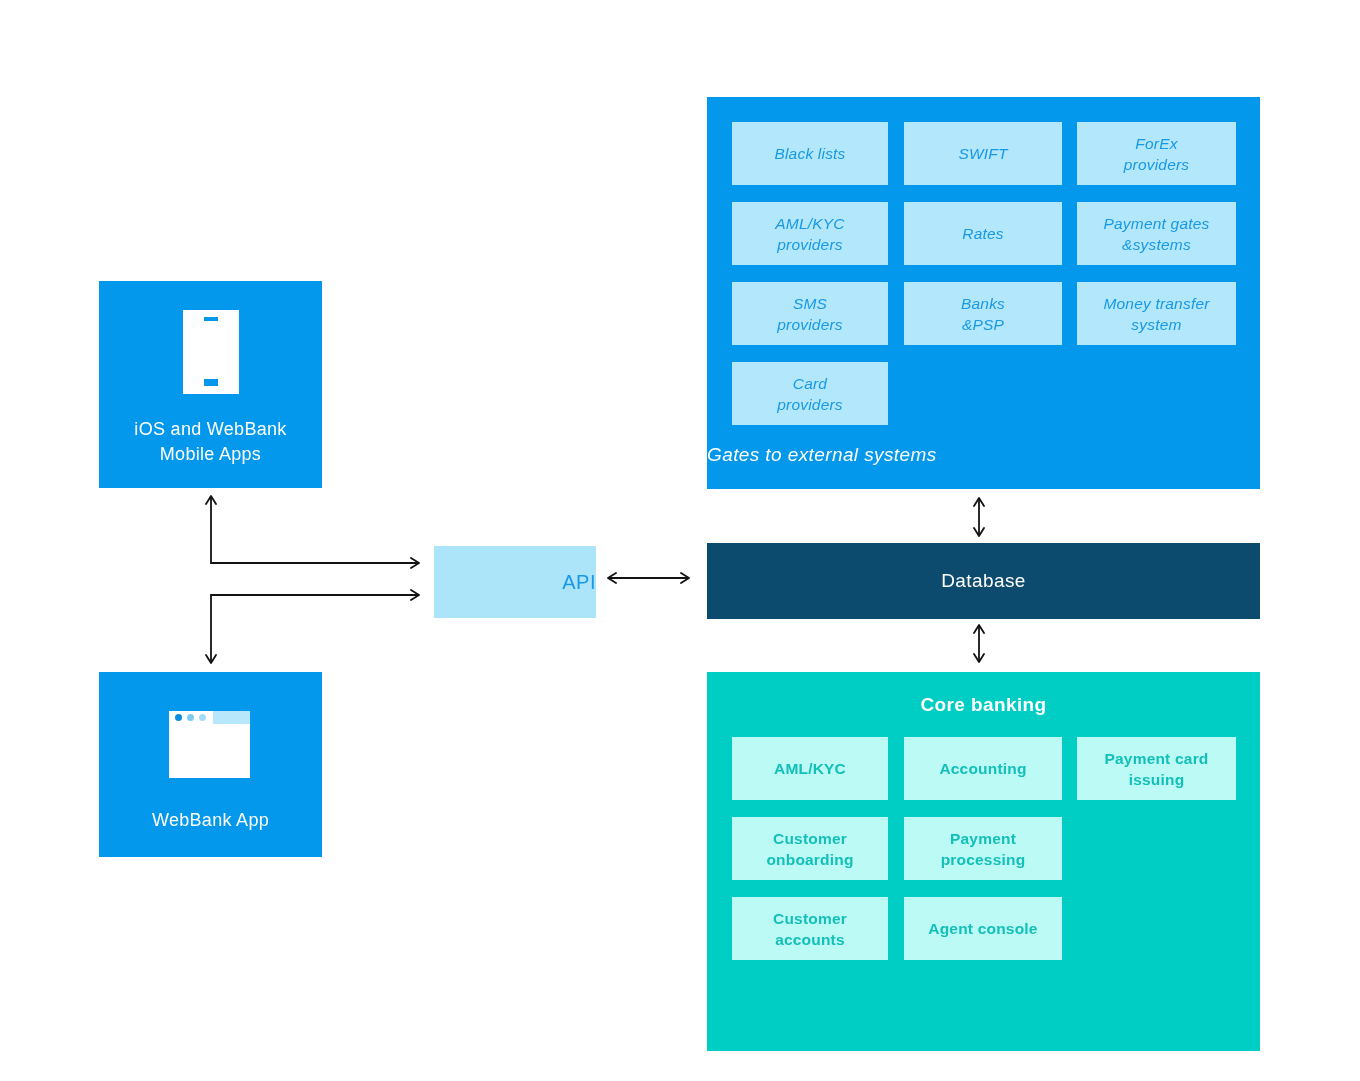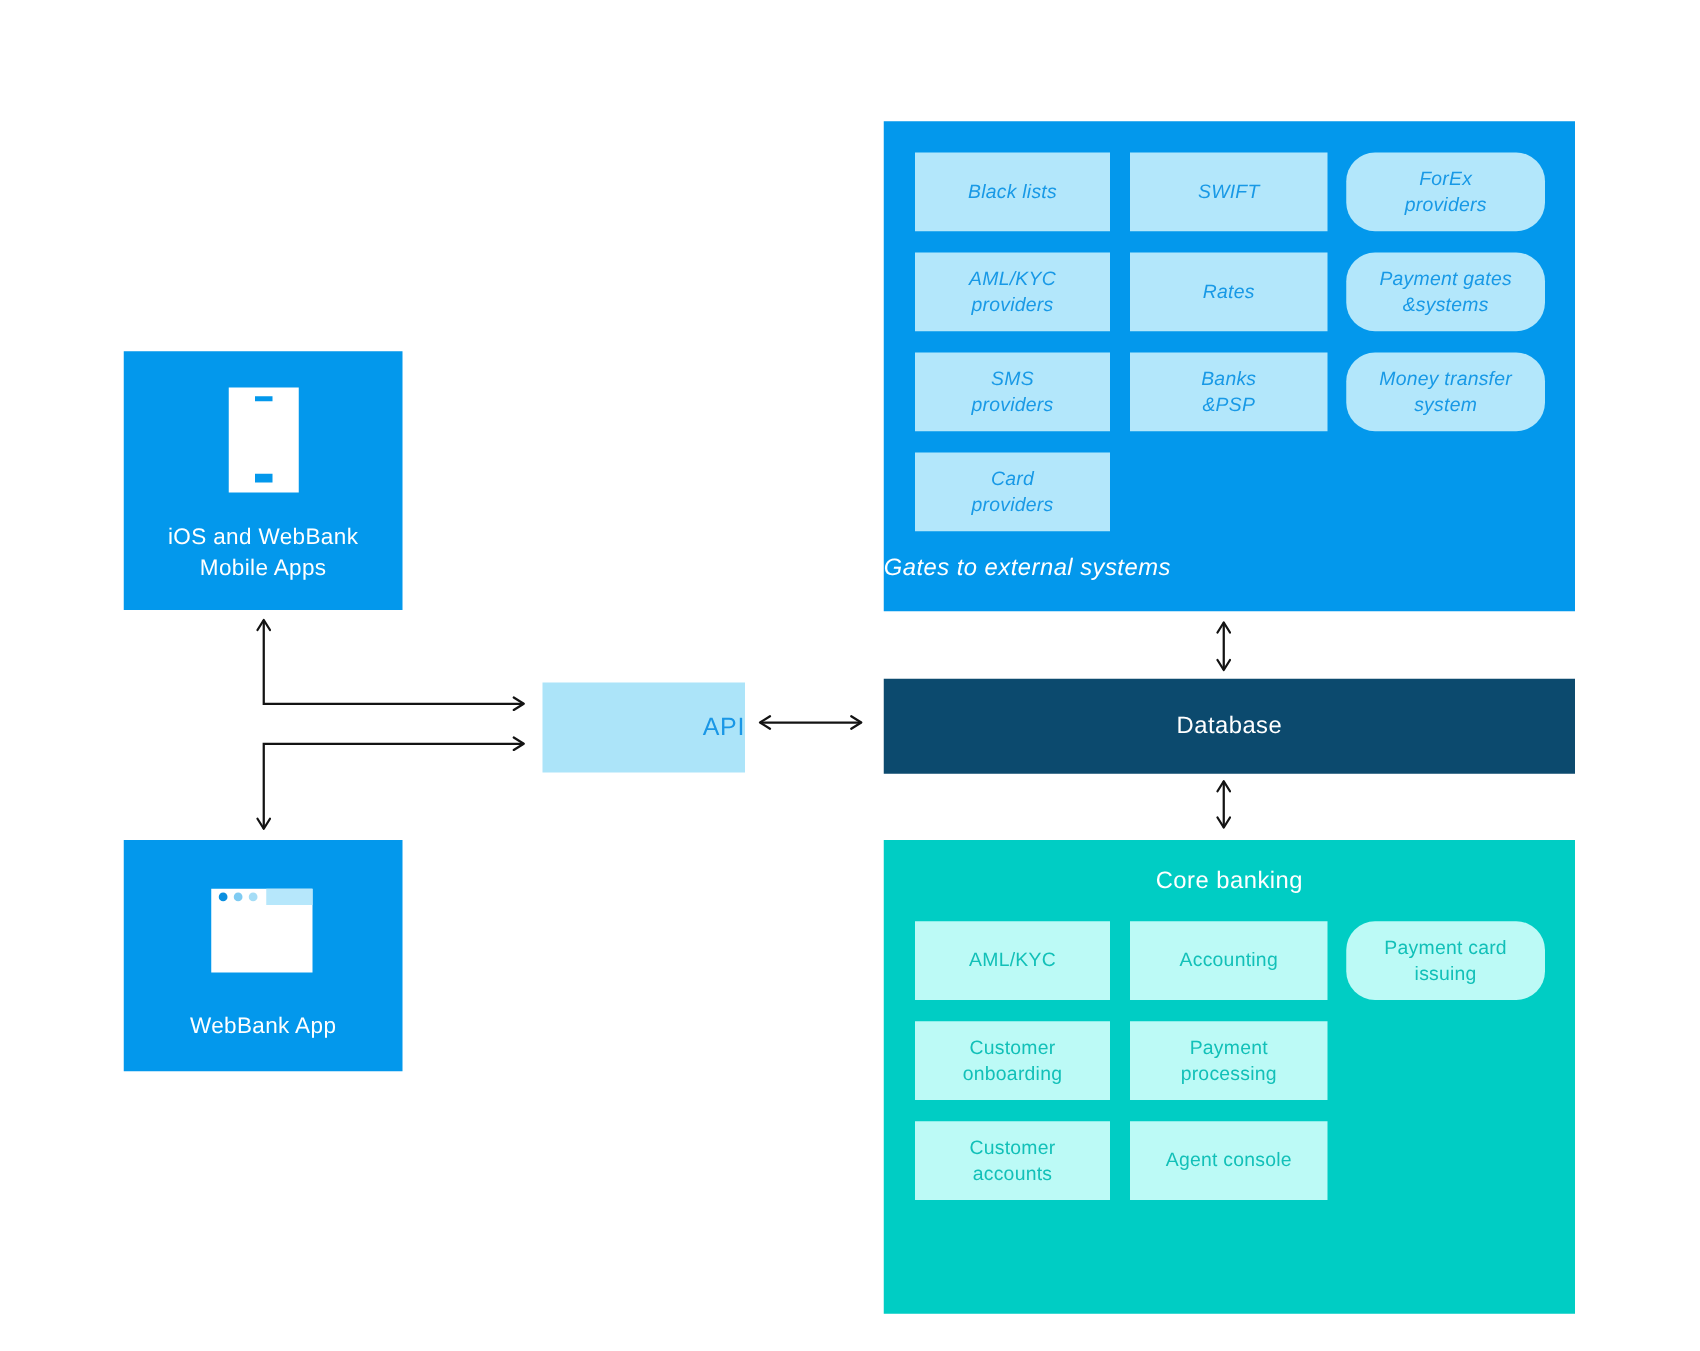--- a/index.html
+++ b/index.html
@@ -47,33 +47,33 @@
   
   .database{
     position:absolute;left:707px;top:543px;width:553px;height:76px;
     background:#0c4a6e;color:#ffffff;
     display:flex;align-items:center;justify-content:center;
     font-size:19px;letter-spacing:.4px;
   }
 
   
   .gates{left:707px;top:97px;width:553px;height:392px;font-style:italic;}
-  .core{position:absolute;left:707px;top:672px;width:553px;height:379px;background:#00cdc4;}
+  .core{position:absolute;left:707px;top:672px;width:553px;height:379px;background:#00cdc4;font-weight:bold;}
 
   .sub{
     position:absolute;height:63px;
     display:flex;align-items:center;justify-content:center;
     text-align:center;white-space:pre-line;
     font-size:15.5px;line-height:21px;letter-spacing:.2px;
   }
   .sub-blue{background:#b3e7fb;color:#1899e6;}
   .sub-teal{background:#bcfaf6;color:#12c0b8;}
   .c1{left:25px;width:156px;}
   .c2{left:197px;width:158px;}
-  .c3{left:370px;width:159px;border-radius:23px;}
+  .c3{left:370px;width:159px;}
   .gr1{top:25px;}  .gr2{top:105px;} .gr3{top:185px;} .gr4{top:265px;}
   .cr1{top:65px;}  .cr2{top:145px;} .cr3{top:225px;}
 
   .gates-label{
     position:absolute;left:0;width:100%;top:347px;
     color:#ffffff;font-size:19px;letter-spacing:.4px;
   }
   .core-title{
     position:absolute;left:0;width:100%;top:22px;
     text-align:center;color:#ffffff;font-size:19px;letter-spacing:.4px;

